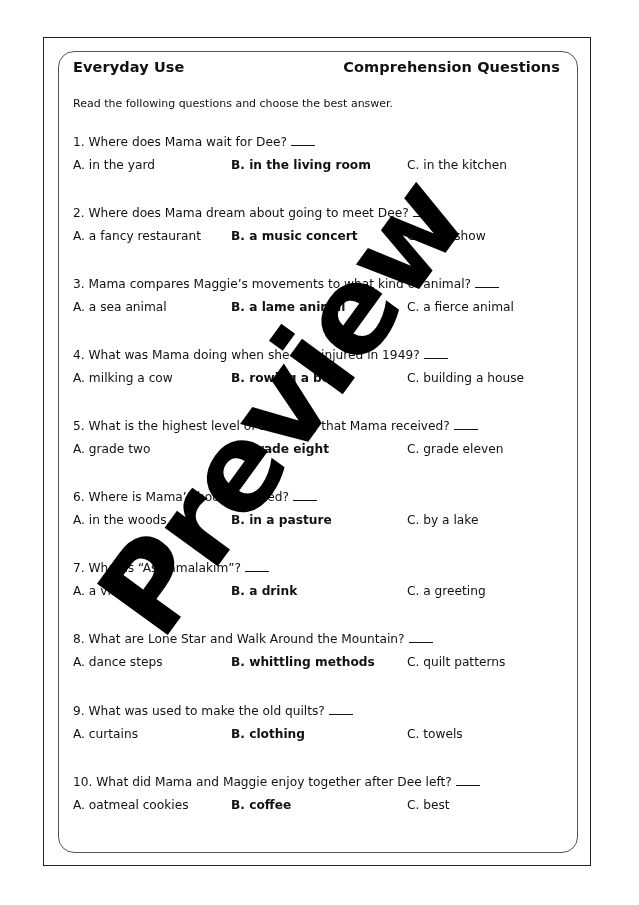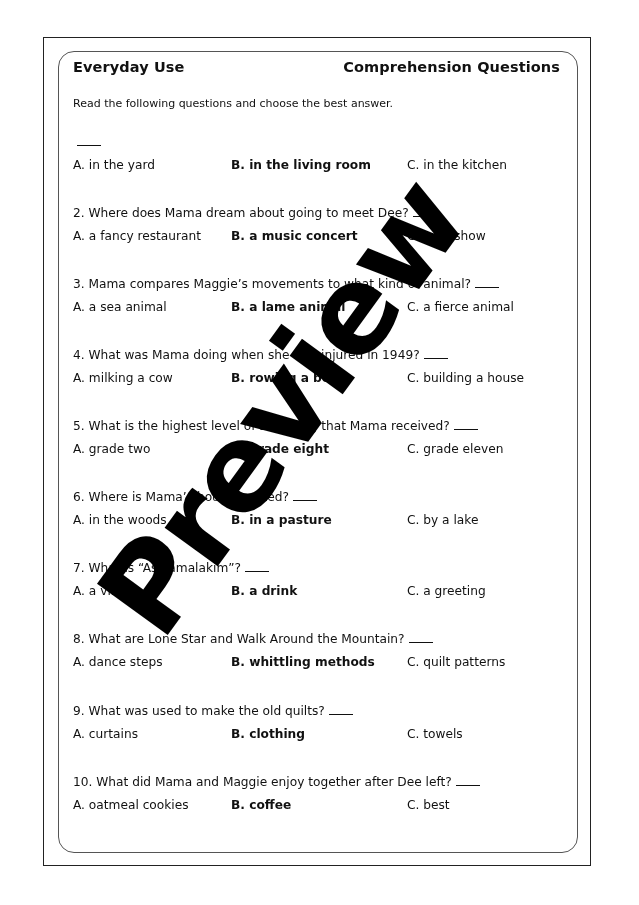--- a/index.html
+++ b/index.html
@@ -105,21 +105,21 @@
 <div class="inner-box"></div>
 
 <div class="header">
   <span>Everyday Use</span>
   <span>Comprehension Questions</span>
 </div>
 
 <div class="instructions">Read the following questions and choose the best answer.</div>
 
 <div class="question-block" style="top:135px;">
-  <div class="question-text"><span class="blank"></span></div>
+  <div class="question-text"><span>1. Where does Mama wait for Dee?</span><span class="blank"></span></div>
   <div class="option a">A. in the yard</div>
   <div class="option b">B. in the living room</div>
   <div class="option c">C. in the kitchen</div>
 </div>
 
 <div class="question-block" style="top:206px;">
   <div class="question-text"><span>2. Where does Mama dream about going to meet Dee?</span><span class="blank"></span></div>
   <div class="option a">A. a fancy restaurant</div>
   <div class="option b">B. a music concert</div>
   <div class="option c">C. a TV show</div>

